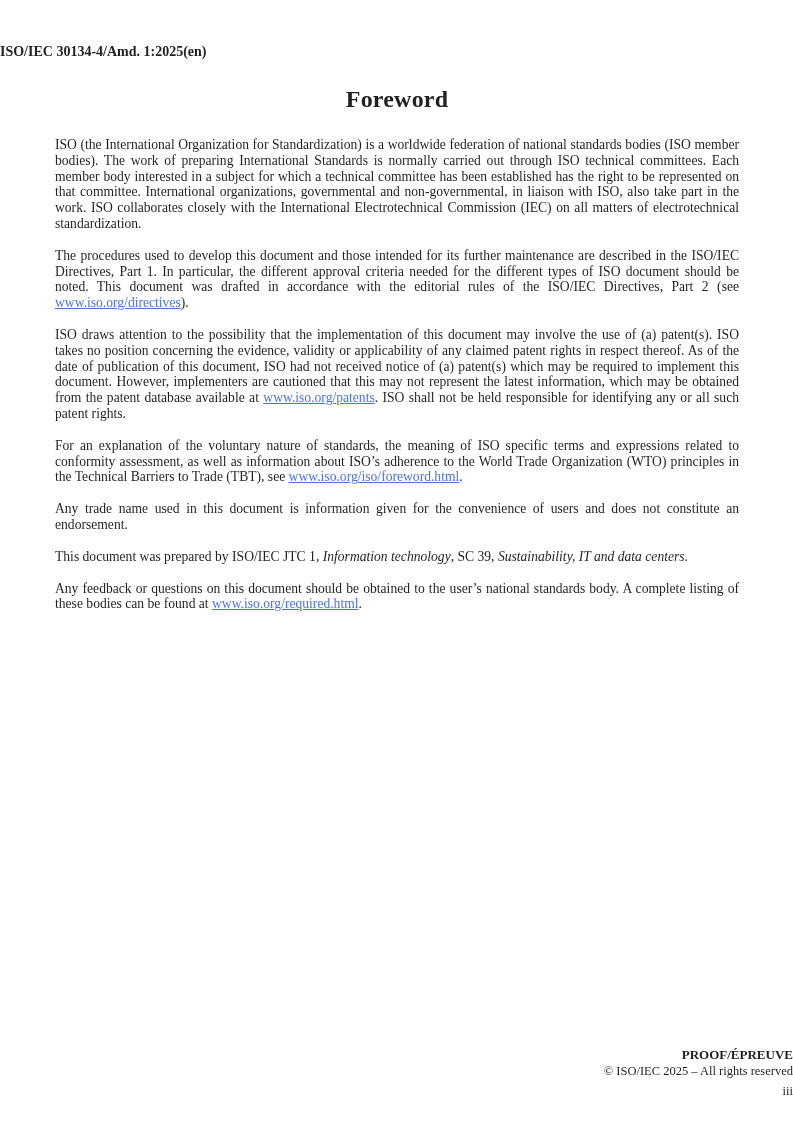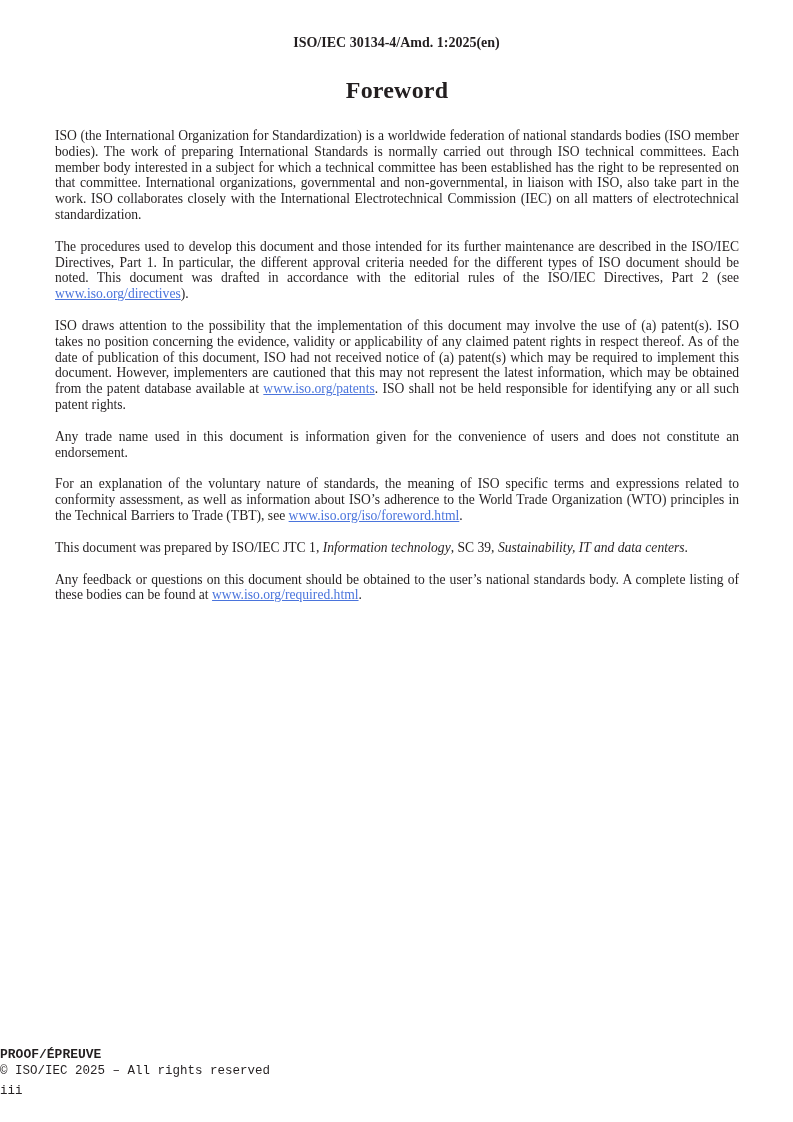--- a/index.html
+++ b/index.html
@@ -9,25 +9,24 @@
     position: relative;
     width: 793px;
     height: 1122px;
     background: #ffffff;
     font-family: "Liberation Serif", "DejaVu Serif", serif;
     color: var(--color-text, #231f20);
     overflow: hidden;
     box-sizing: border-box;
   }
   .running-header {
-    text-align: center;
+    padding-top: 44px;
     font-weight: bold;
     font-size: 14px;
     line-height: 16px;
-    margin-top: 35px;
   }
   .content { padding: 0 54px 0 55px; }
   .title {
     font-size: 24px;
     font-weight: bold;
     margin: 26px 0 24px 0;
     letter-spacing: 0.2px;
     text-align: center;
   }
   .para {
@@ -39,44 +38,43 @@
   .para em { font-style: italic; }
   .doc-link {
     color: var(--color-link, #4a74dc);
     text-decoration: underline;
     cursor: pointer;
   }
   .footer {
     position: absolute;
     bottom: 22px;
     left: 0;
-    right: 8px;
-    text-align: left;
-    font-family: Liberation Mono, monospace;
+    right: 0;
+    text-align: right;
   }
   .proof { font-weight: bold; font-size: 13px; line-height: 17px; }
   .copyright { font-size: 12.5px; line-height: 17px; }
   .pagenum { font-size: 12.5px; line-height: 17px; margin-top: 3px; }
 </style>
 </head>
 <body>
 
 <div class="page">
 
   <div class="running-header">ISO/IEC 30134-4/Amd. 1:2025(en)</div>
 
   <div class="content">
     <h1 class="title">Foreword</h1>
 
     <div id="paragraphs">
         <p class="para"><span>ISO (the International Organization for Standardization) is a worldwide federation of national standards bodies (ISO member bodies). The work of preparing International Standards is normally carried out through ISO technical committees. Each member body interested in a subject for which a technical committee has been established has the right to be represented on that committee. International organizations, governmental and non-governmental, in liaison with ISO, also take part in the work. ISO collaborates closely with the International Electrotechnical Commission (IEC) on all matters of electrotechnical standardization.</span></p>
         <p class="para"><span>The procedures used to develop this document and those intended for its further maintenance are described in the ISO/IEC Directives, Part 1. In particular, the different approval criteria needed for the different types of ISO document should be noted. This document was drafted in accordance with the editorial rules of the ISO/IEC Directives, Part 2 (see </span><a class="doc-link" href="#">www.iso.org/directives</a><span>).</span></p>
         <p class="para"><span>ISO draws attention to the possibility that the implementation of this document may involve the use of (a) patent(s). ISO takes no position concerning the evidence, validity or applicability of any claimed patent rights in respect thereof. As of the date of publication of this document, ISO had not received notice of (a) patent(s) which may be required to implement this document. However, implementers are cautioned that this may not represent the latest information, which may be obtained from the patent database available at </span><a class="doc-link" href="#">www.iso.org/patents</a><span>. ISO shall not be held responsible for identifying any or all such patent rights.</span></p>
+        <p class="para"><span>For an explanation of the voluntary nature of standards, the meaning of ISO specific terms and expressions related to conformity assessment, as well as information about ISO’s adherence to the World Trade Organization (WTO) principles in the Technical Barriers to Trade (TBT), see </span><a class="doc-link" href="#">www.iso.org/iso/foreword.html</a><span>.</span></p>
         <p class="para"><span>Any trade name used in this document is information given for the convenience of users and does not constitute an endorsement.</span></p>
-        <p class="para"><span>For an explanation of the voluntary nature of standards, the meaning of ISO specific terms and expressions related to conformity assessment, as well as information about ISO’s adherence to the World Trade Organization (WTO) principles in the Technical Barriers to Trade (TBT), see </span><a class="doc-link" href="#">www.iso.org/iso/foreword.html</a><span>.</span></p>
         <p class="para"><span>This document was prepared by ISO/IEC JTC 1, </span><em>Information technology</em><span>, SC 39, </span><em>Sustainability, IT and data centers</em><span>.</span></p>
         <p class="para"><span>Any feedback or questions on this document should be obtained to the user’s national standards body. A complete listing of these bodies can be found at </span><a class="doc-link" href="#">www.iso.org/required.html</a><span>.</span></p>
       </div>
   </div>
 
   <div class="footer">
     <div class="proof">PROOF/ÉPREUVE</div>
     <div class="copyright">© ISO/IEC 2025 – All rights reserved</div>
     <div class="pagenum">iii</div>
   </div>

